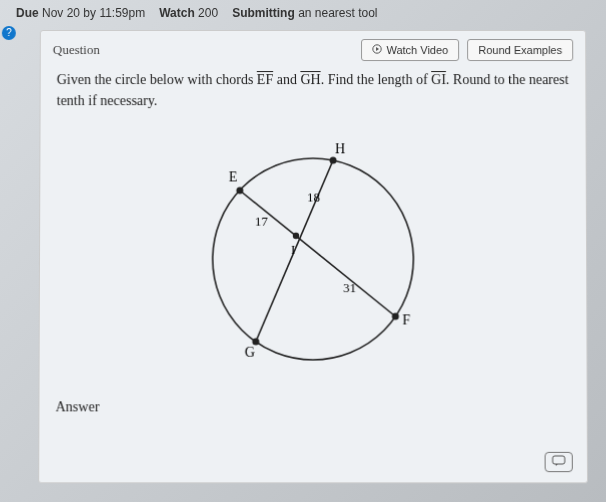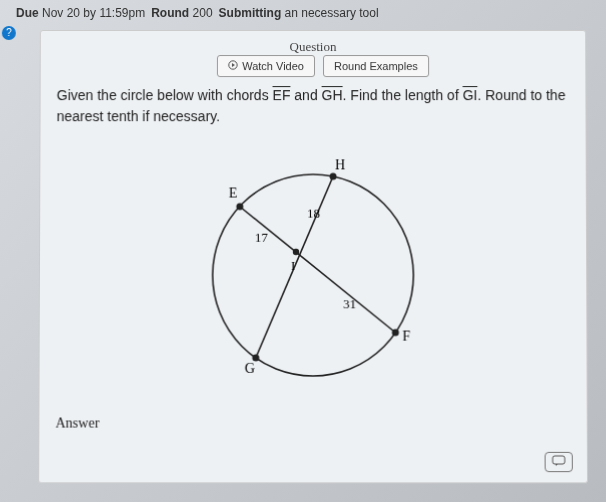--- a/index.html
+++ b/index.html
@@ -11,39 +11,38 @@
     position: relative;
     overflow: hidden;
     transform: perspective(1200px) rotateX(1deg);
     transform-origin: top;
   }
   .topbar {
     padding: 6px 16px;
     font-size: 12px;
     color: #333;
     display: flex;
-    gap: 6px;
+    gap: 14px;
     align-items: center;
   }
   .topbar b { font-weight: bold; }
   .page {
     margin: 4px 20px 0 40px;
     background: #eef1f4;
     border: 1px solid #ccc;
     border-radius: 3px;
     padding: 8px 12px 20px 12px;
     min-height: 450px;
     position: relative;
   }
   .qrow {
     display: flex;
     justify-content: space-between;
     align-items: center;
     margin-bottom: 8px;
-    flex-direction: column;
   }
   .qlabel {
     font-family: Georgia, serif;
     font-size: 13px;
     color: #444;
     text-transform: none;
   }
   .btns { display: flex; gap: 8px; padding-left: 20px; }
   .btn {
     border: 1px solid #999;
@@ -51,21 +50,21 @@
     font-size: 11px;
     padding: 4px 10px;
     border-radius: 3px;
     color: #333;
     cursor: pointer;
     display: inline-flex;
     align-items: center;
     gap: 4px;
   }
   .prompt {
-    font-family: Liberation Sans, sans-serif;
+    font-family: Liberation Serif, serif;
     font-size: 14px;
     color: #222;
     line-height: 1.5;
     margin: 6px 4px 12px 4px;
   }
   .overline { text-decoration: overline; }
   .diagram {
     width: 260px;
     height: 260px;
     margin: 8px auto 14px auto;
@@ -113,26 +112,26 @@
 <body>
 
 <div class="blue-dot">?</div>
 
 <div class="topbar">
   <span>
     <b>Due</b>
     <span>Nov 20 by 11:59pm</span>
   </span>
   <span>
-    <b>Round</b>
+    <b>Watch</b>
     <span>200</span>
   </span>
   <span>
     <b>Submitting</b>
-    <span>an necessary tool</span>
+    <span>an nearest tool</span>
   </span>
 </div>
 
 <div class="page">
   <div class="qrow">
     <span class="qlabel">Question</span>
     <div class="btns">
       <button class="btn">
         <span>
           <svg width="10" height="10" viewBox="0 0 10 10">

